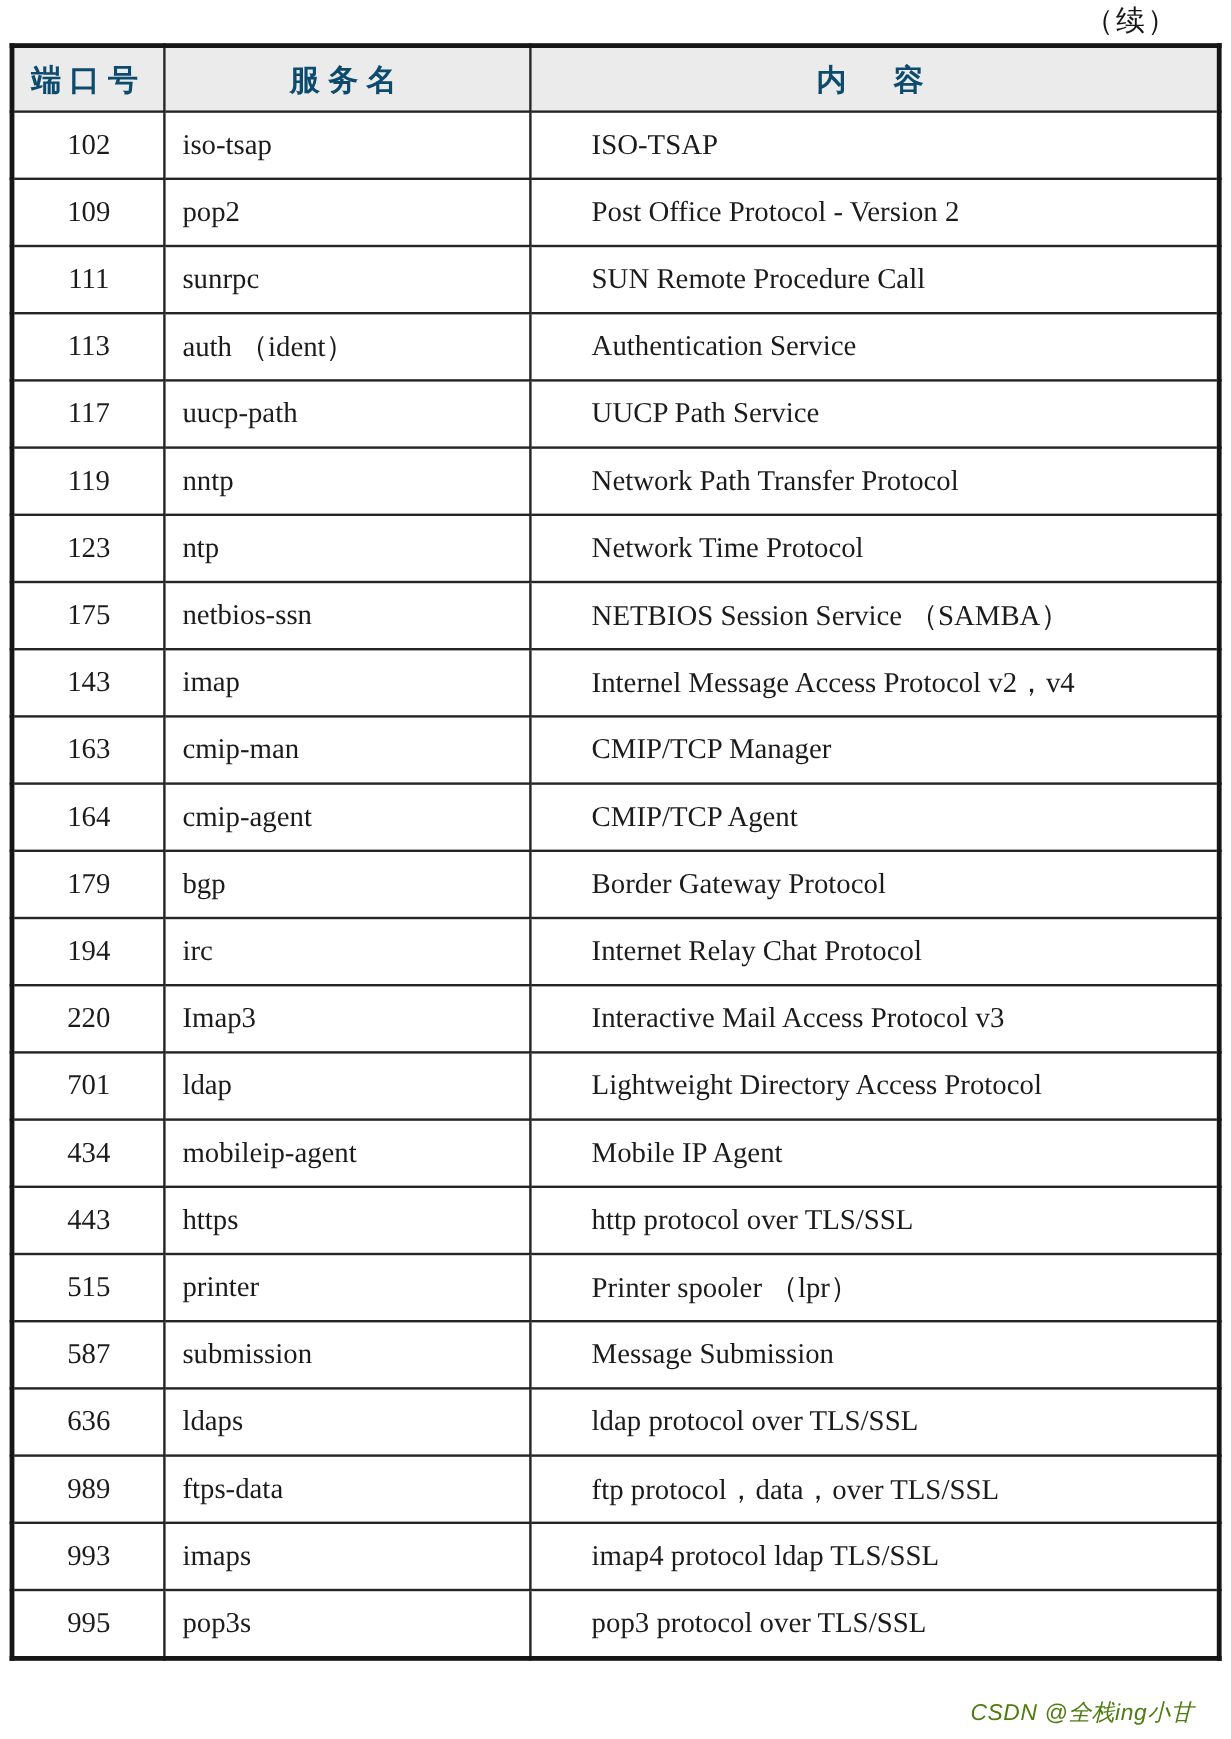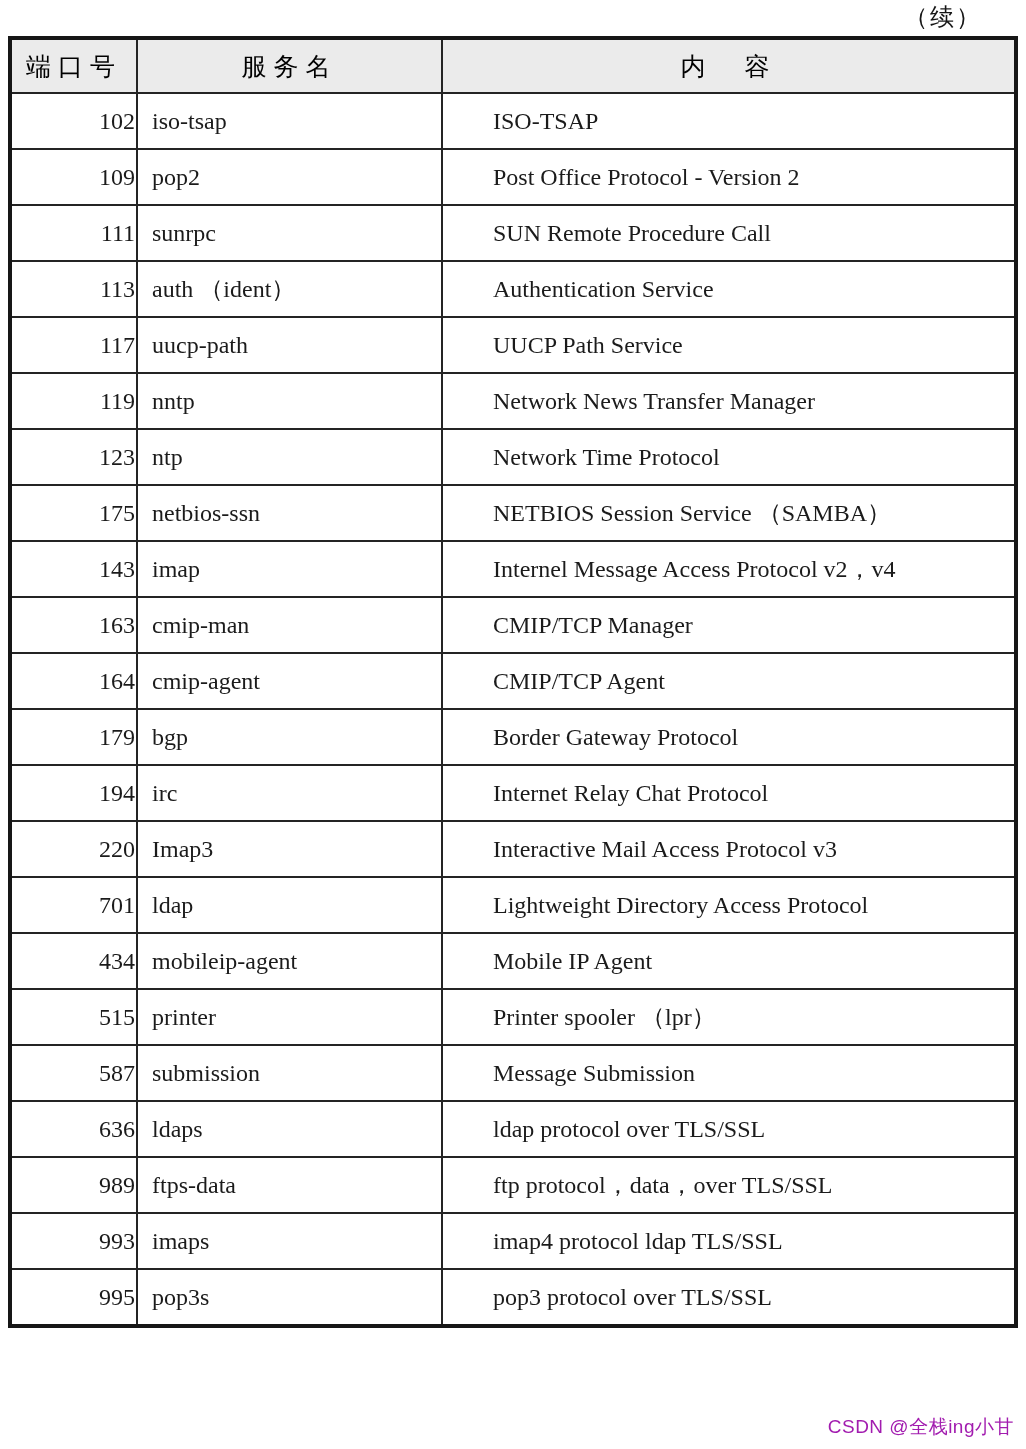--- a/index.html
+++ b/index.html
@@ -36,43 +36,44 @@
     border: 4px solid #161616;
   }
   table.ports th, table.ports td {
     border: 2px solid #242424;
     font-size: 24px;
     overflow: hidden;
     white-space: nowrap;
   }
   table.ports th {
     background: #ebebeb;
-    font-weight: normal;
+    font-weight: bold;
     height: 50px;
     font-size: 25px;
     letter-spacing: 7px;
-    color: #000000;
+    color: #0c4a6e;
   }
   table.ports td {
     height: 52px;
     background: #ffffff;
   }
   col.c-port    { width: 127px; }
   col.c-service { width: 305px; }
-  td.port-cell  { text-align: right; }
+  td.port-cell  { text-align: center; }
   td.service-cell { text-align: left; padding-left: 14px; }
   td.desc-cell  { text-align: left; padding-left: 50px; }
   .watermark {
     position: absolute;
-    right: 12px;
+    right: 31px;
     bottom: 9px;
     font-family: "Liberation Sans", sans-serif;
     font-size: 19px;
-    color: #a21caf;
+    color: #4d7c0f;
     letter-spacing: 0.5px;
+    font-style: italic;
   }
 </style>
 </head>
 <body>
 
 <div class="page">
 
   <div class="continued">（续）</div>
 
   <table class="ports">
@@ -110,21 +111,21 @@
     <td class="desc-cell">Authentication Service</td>
   </tr>
         <tr>
     <td class="port-cell">117</td>
     <td class="service-cell">uucp-path</td>
     <td class="desc-cell">UUCP Path Service</td>
   </tr>
         <tr>
     <td class="port-cell">119</td>
     <td class="service-cell">nntp</td>
-    <td class="desc-cell">Network News Transfer Manager</td>
+    <td class="desc-cell">Network Path Transfer Protocol</td>
   </tr>
         <tr>
     <td class="port-cell">123</td>
     <td class="service-cell">ntp</td>
     <td class="desc-cell">Network Time Protocol</td>
   </tr>
         <tr>
     <td class="port-cell">175</td>
     <td class="service-cell">netbios-ssn</td>
     <td class="desc-cell">NETBIOS Session Service （SAMBA）</td>
@@ -163,20 +164,25 @@
     <td class="port-cell">701</td>
     <td class="service-cell">ldap</td>
     <td class="desc-cell">Lightweight Directory Access Protocol</td>
   </tr>
         <tr>
     <td class="port-cell">434</td>
     <td class="service-cell">mobileip-agent</td>
     <td class="desc-cell">Mobile IP Agent</td>
   </tr>
         <tr>
+    <td class="port-cell">443</td>
+    <td class="service-cell">https</td>
+    <td class="desc-cell">http protocol over TLS/SSL</td>
+  </tr>
+        <tr>
     <td class="port-cell">515</td>
     <td class="service-cell">printer</td>
     <td class="desc-cell">Printer spooler （lpr）</td>
   </tr>
         <tr>
     <td class="port-cell">587</td>
     <td class="service-cell">submission</td>
     <td class="desc-cell">Message Submission</td>
   </tr>
         <tr>

